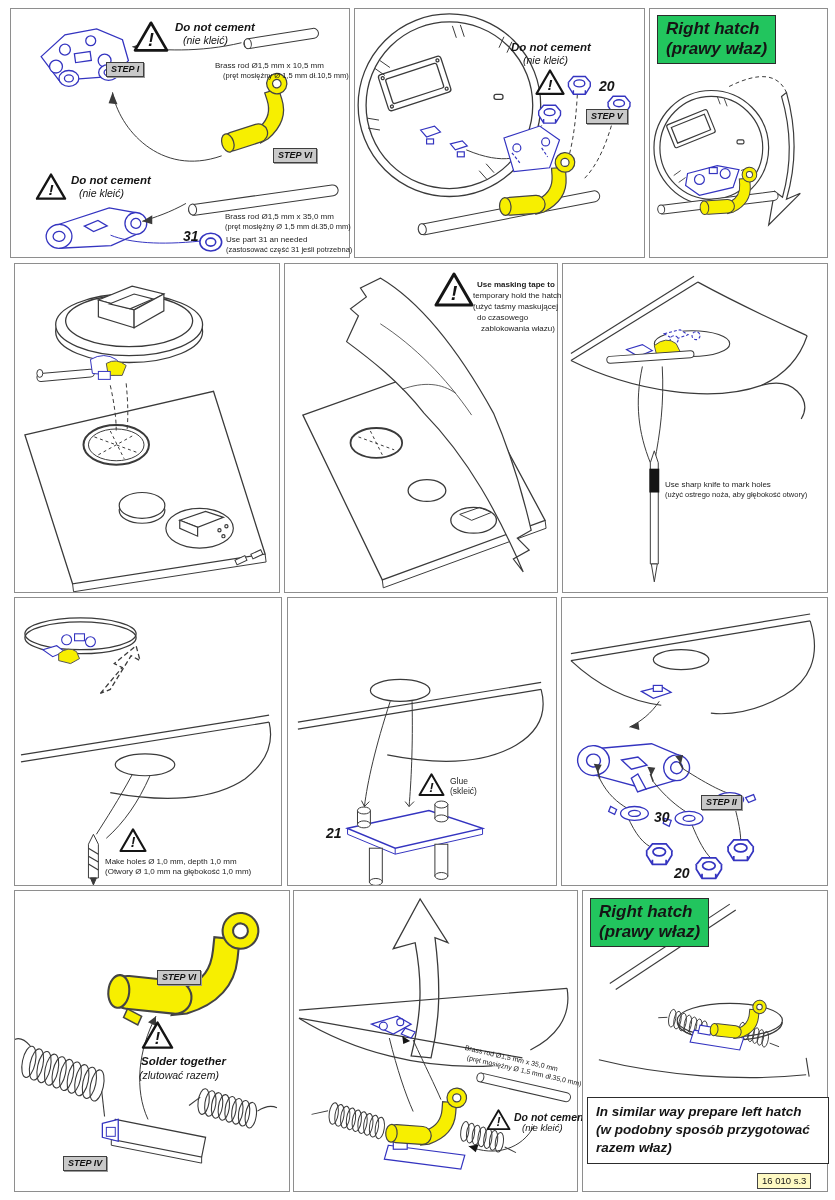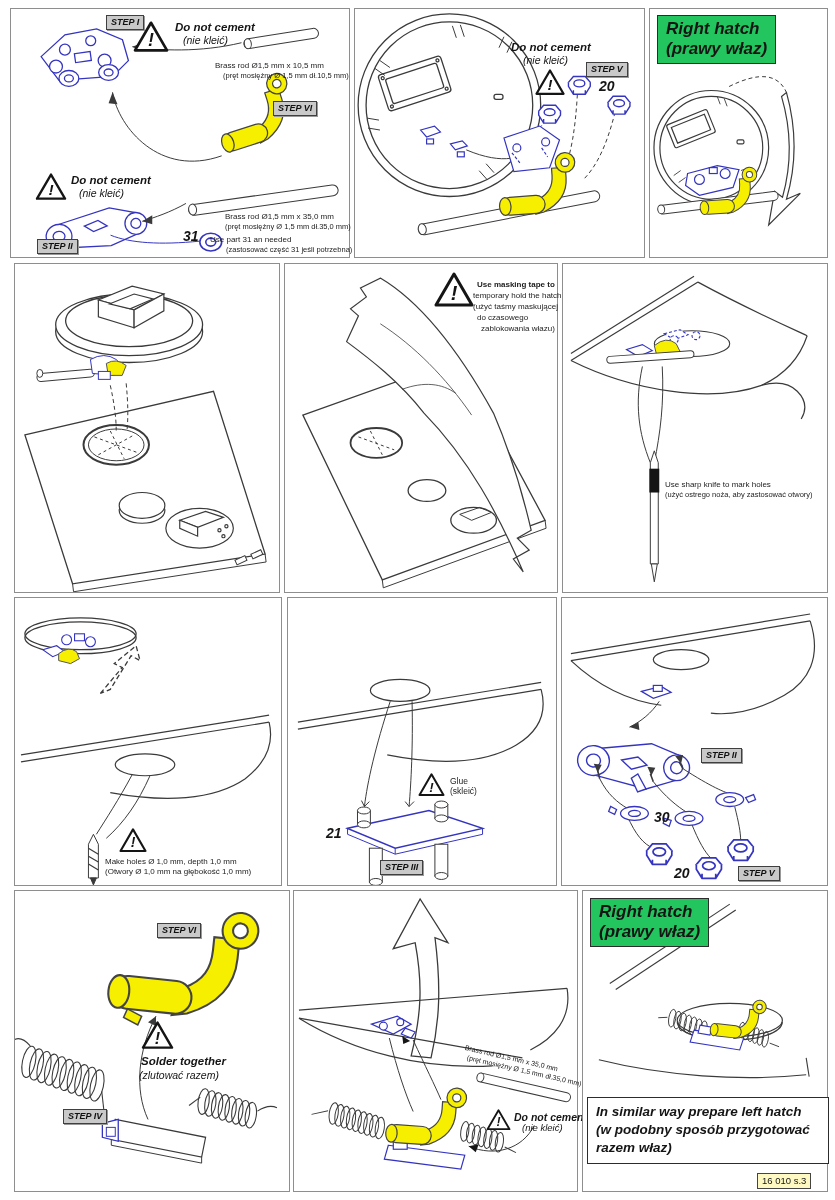--- a/index.html
+++ b/index.html
@@ -5,21 +5,21 @@
   html,body{margin:0;padding:0;background:#fff;}
   .page{position:relative;width:835px;height:1200px;background:#ffffff;
         font-family:"Liberation Sans",sans-serif;color:#151515;overflow:hidden;}
   .panel{position:absolute;border:1px solid #8e8e8e;background:#fff;box-sizing:border-box;}
   .art{position:absolute;left:0;top:0;width:100%;height:100%;}
   .abs{position:absolute;white-space:nowrap;}
   .wt{font:italic 700 11.5px/1.15 "Liberation Sans",sans-serif;text-align:right;}
   .ws{font:italic 400 10.5px/1.15 "Liberation Sans",sans-serif;}
   .note{font:400 8px/1.3 "Liberation Sans",sans-serif;color:#1c1c1c;}
   .step{font:italic 700 9px/1 "Liberation Sans",sans-serif;background:#c9c9c9;
-        border:1px solid #3f3f3f;padding:2px 4px;box-shadow:1px 1px 0 #999;color:#111;}
+        border:1px solid #3f3f3f;padding:2px 4px;box-shadow:1px 1px 0 #999;color:#111;margin-top:47px;}
   .pnum{font:italic 700 14px/1 "Liberation Sans",sans-serif;}
   .tbox{border:1.5px solid #2c2c2c;font:italic 700 17px/1.2 "Liberation Sans",sans-serif;padding:3px 8px;background:#22c55e;}
   .bnote{border:1.5px solid #2c2c2c;font:italic 700 13.5px/1.35 "Liberation Sans",sans-serif;padding:5px 8px;background:#fff;}
   .pref{border:1px solid #444;font:400 9.5px/1.5 "Liberation Sans",sans-serif;padding:0 4px;background:#fef9c3;}
   svg text.ex{font:italic 700 20px "Liberation Sans",sans-serif;}
 </style>
 </head>
 <body>
 
 <div class="page">
@@ -93,21 +93,21 @@
     <svg class="abs" style="left:24px;top:164px;" width="32" height="28" viewBox="0 0 40 36">
       <path d="M20 2 38 33 2 33Z" fill="#fff" stroke="#151515" stroke-width="3" stroke-linejoin="round"></path>
       <text class="ex" x="20" y="28" text-anchor="middle" fill="#151515">!</text>
     </svg>
     <div class="abs wt" style="left:60px;top:165px;">Do not cement</div>
     <div class="abs ws" style="left:68px;top:178px;">(nie kleić)</div>
     <div class="abs step" style="left:26px;top:230px;">STEP II</div>
     <div class="abs note" style="left:214px;top:203px;">Brass rod Ø1,5 mm x 35,0 mm</div>
     <div class="abs note" style="left:214px;top:213px;font-size:7.5px;">(pręt mosiężny Ø 1,5 mm dł.35,0 mm)</div>
     <div class="abs pnum" style="left:172px;top:220px;">31</div>
-    <div class="abs note" style="left:199px;top:226px;">Use part 31 an needed</div>
+    <div class="abs note" style="left:215px;top:226px;">Use part 31 an needed</div>
     <div class="abs note" style="left:215px;top:236px;font-size:7.5px;">(zastosować część 31 jeśli potrzebna)</div>
   </section>
 
   <section class="panel" style="left:354px;top:8px;width:291px;height:250px;">
     <svg class="art" viewBox="0 0 291 250">
       <g stroke="#3a3a3a" stroke-width="1.3" fill="none">
         <circle cx="95" cy="97" r="92"></circle>
           <circle cx="95" cy="97" r="84"></circle>
         <g transform="rotate(-18 60 75)">
           <rect x="27" y="56" width="66" height="38" rx="3" fill="#fff"></rect>
@@ -349,21 +349,21 @@
         <path d="M80,103 C72,140 76,170 88,200"></path>
         <path d="M100,103 C102,140 98,170 92,200"></path>
       </g>
       <g>
         <path d="M88,200 L92,188 96,200 96,302 88,302 Z" stroke="#3a3a3a" fill="#fff"></path>
         <rect x="87" y="206" width="10" height="24" fill="#151515"></rect>
         <path d="M89,302 L95,302 92,320 Z" stroke="#3a3a3a" fill="#fff"></path>
       </g>
     </svg>
     <div class="abs note" style="left:102px;top:216px;">Use sharp knife to mark holes</div>
-    <div class="abs note" style="left:102px;top:226px;font-size:7.5px;">(użyć ostrego noża, aby zastosować otwory)</div>
+    <div class="abs note" style="left:102px;top:226px;font-size:7.5px;">(użyć ostrego noża, aby głębokość otwory)</div>
   </section>
 
   <section class="panel" style="left:14px;top:597px;width:268px;height:289px;">
     <svg class="art" viewBox="0 0 268 289">
       <g stroke="#3a3a3a" stroke-width="1.3" fill="none">
         <ellipse cx="66" cy="40" rx="56" ry="16"></ellipse>
           <ellipse cx="66" cy="36" rx="56" ry="16"></ellipse>
       </g>
       <g stroke="#3434c0" stroke-width="1.1" fill="#fff">
         <circle cx="52" cy="42" r="5"></circle>

